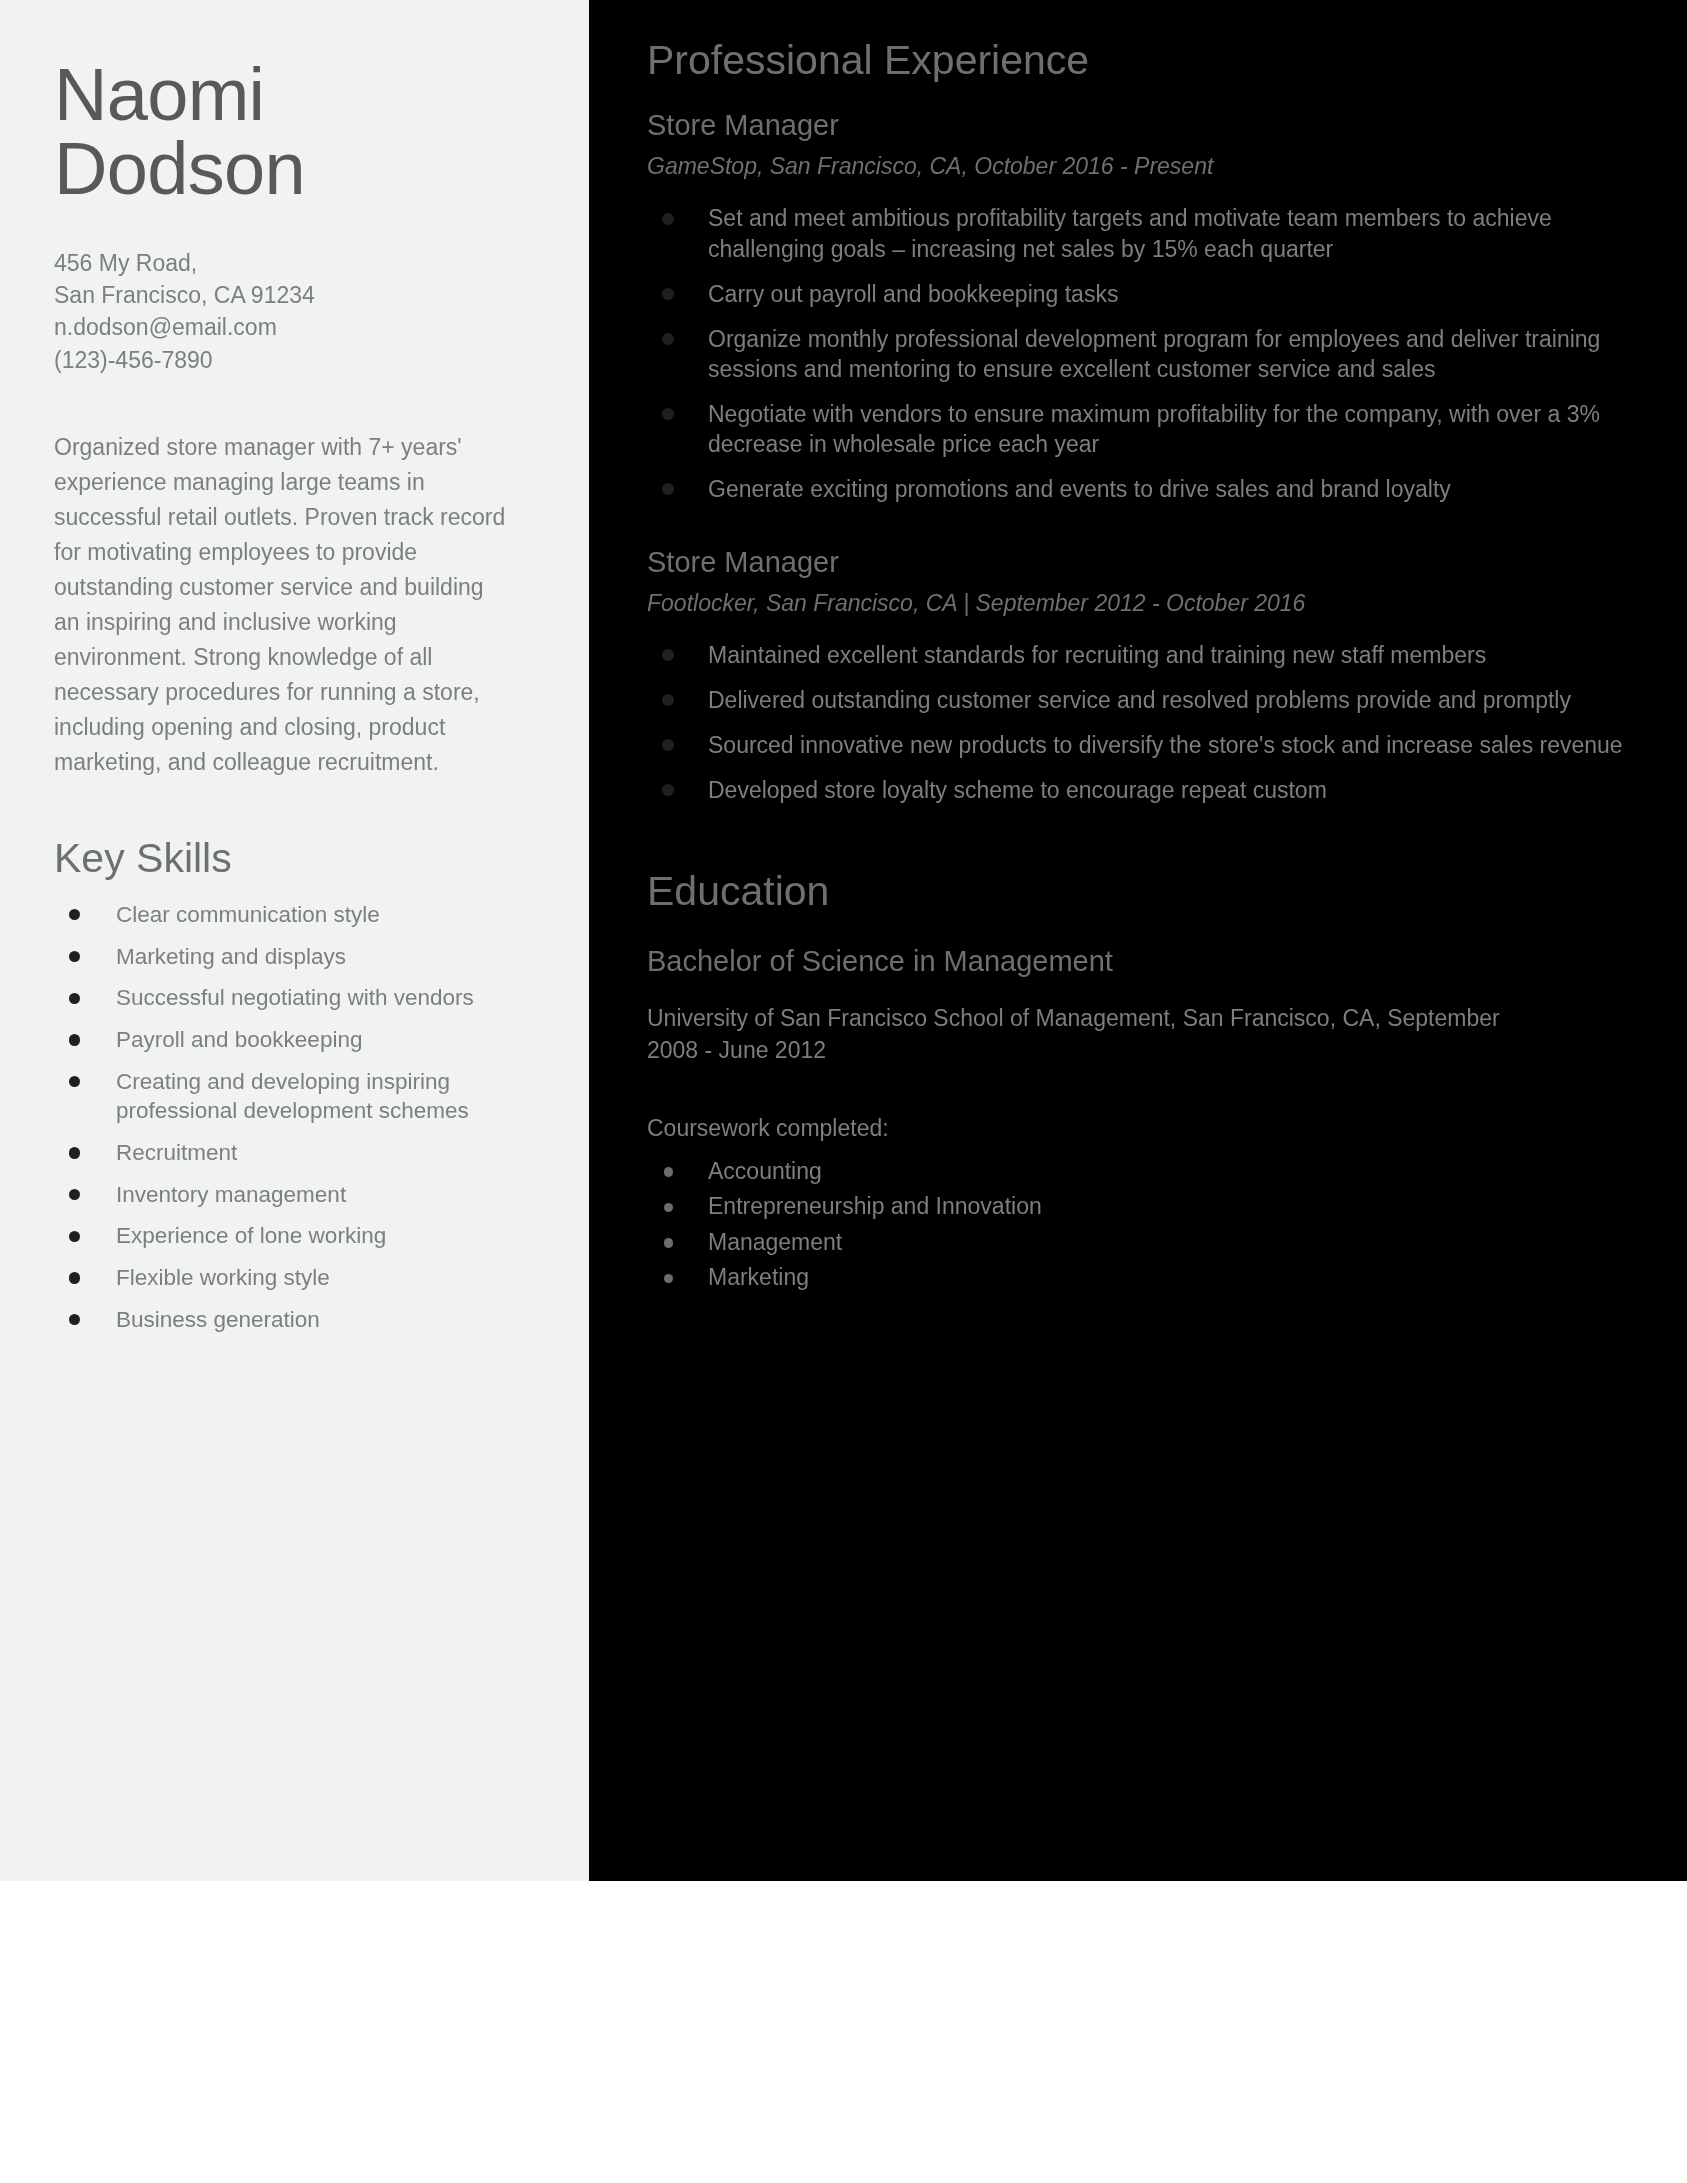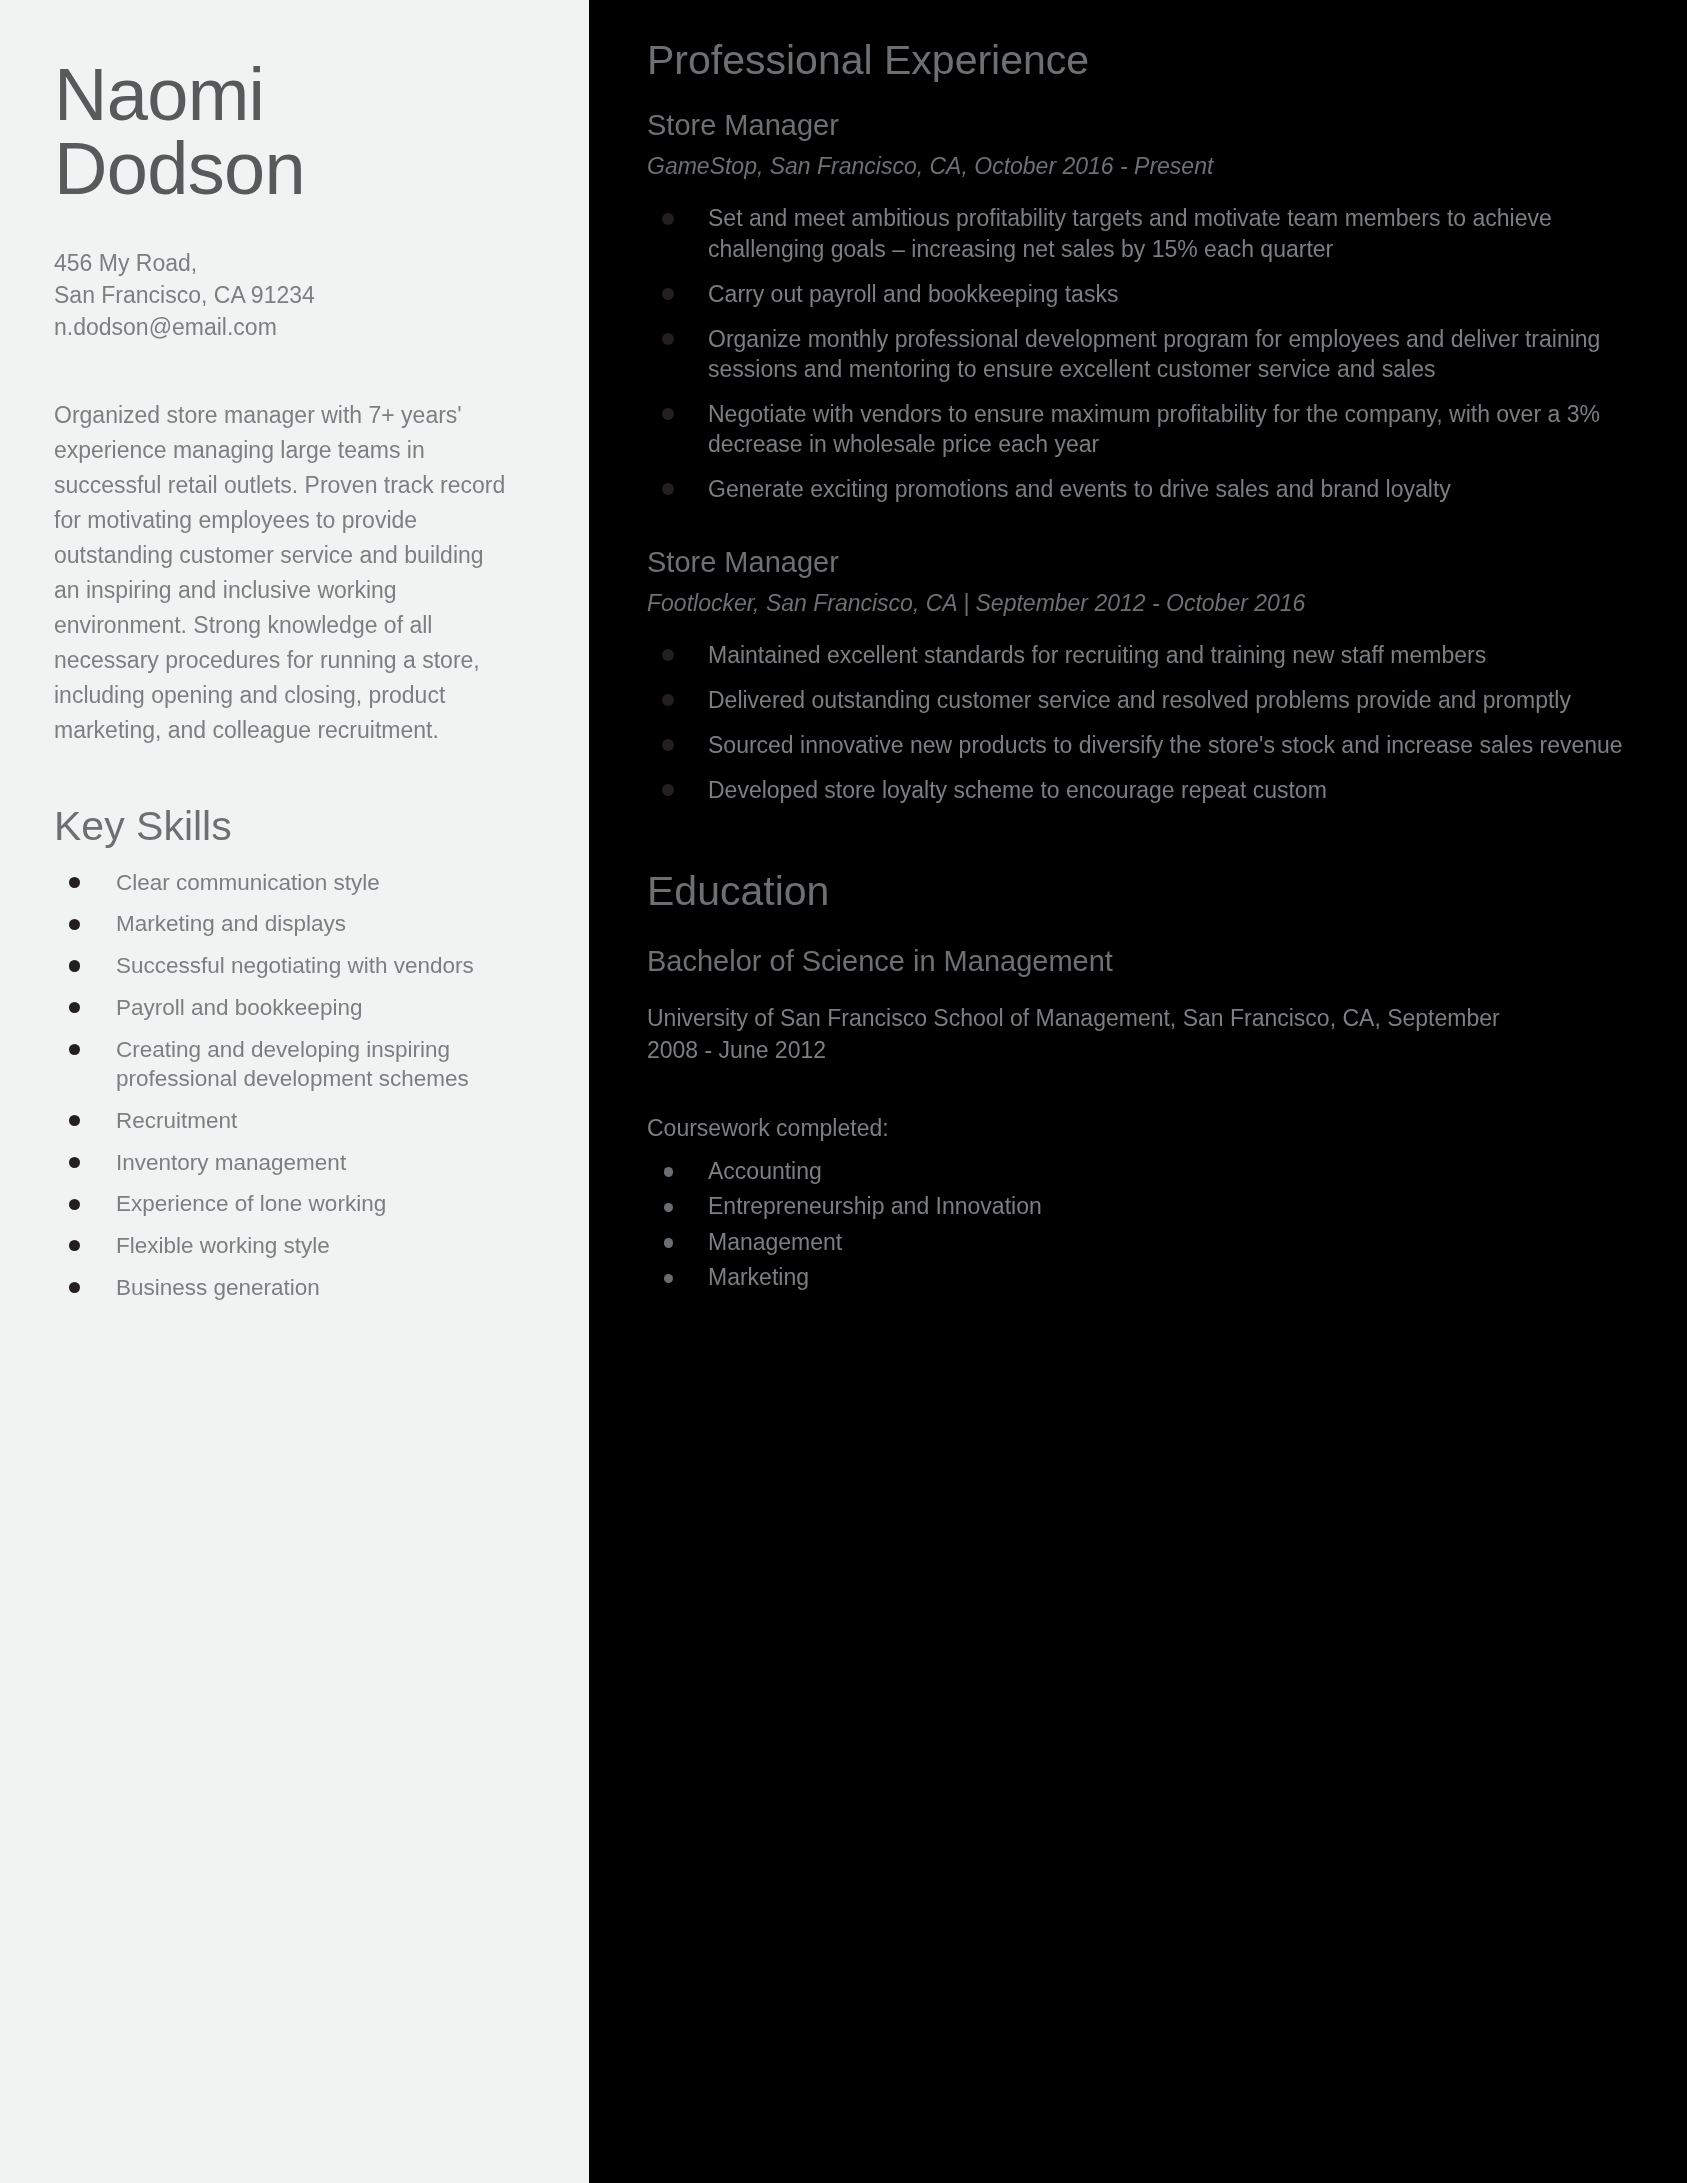--- a/index.html
+++ b/index.html
@@ -11,21 +11,21 @@
     width: 1687px;
     height: 2183px;
     font-family: "Liberation Sans", sans-serif;
     color: #6a6e71;
     -webkit-font-smoothing: antialiased;
   }
 
   .page {
     position: relative;
     width: 1687px;
-    height: 2183px;
+    height: 1881px;
     display: flex;
     background: #ffffff;
     overflow: hidden;
   }
 
   
   .left-col {
     width: 589px;
     min-width: 589px;
     background: #f1f2f2;
@@ -208,20 +208,21 @@
 
     <div class="name-block">
       <div class="name-line">Naomi</div>
       <div class="name-line">Dodson</div>
     </div>
 
     <div class="contact-block">
       <div class="contact-line">456 My Road,</div>
       <div class="contact-line">San Francisco, CA 91234</div>
       <div class="contact-line">n.dodson@email.com</div>
+      <div class="contact-line">(123)-456-7890</div>
     </div>
 
     <p class="summary-block">Organized store manager with 7+ years' experience managing large teams in successful retail outlets. Proven track record for motivating employees to provide outstanding customer service and building an inspiring and inclusive working environment. Strong knowledge of all necessary procedures for running a store, including opening and closing, product marketing, and colleague recruitment.</p>
 
     <h2 class="left-heading">Key Skills</h2>
 
     <ul class="skills-list">
       <li>Clear communication style</li>
       <li>Marketing and displays</li>
       <li>Successful negotiating with vendors</li>

